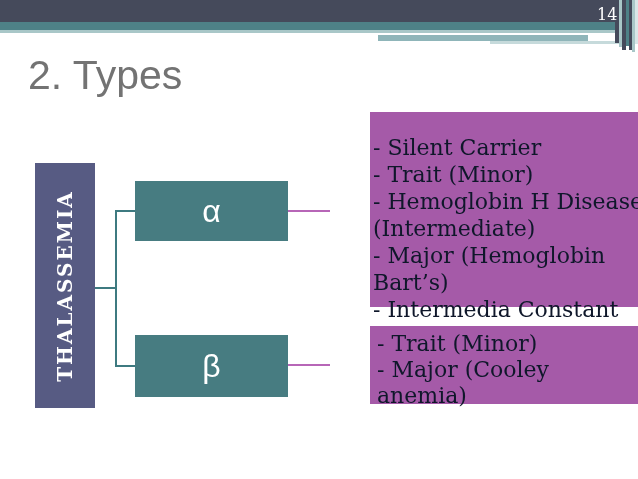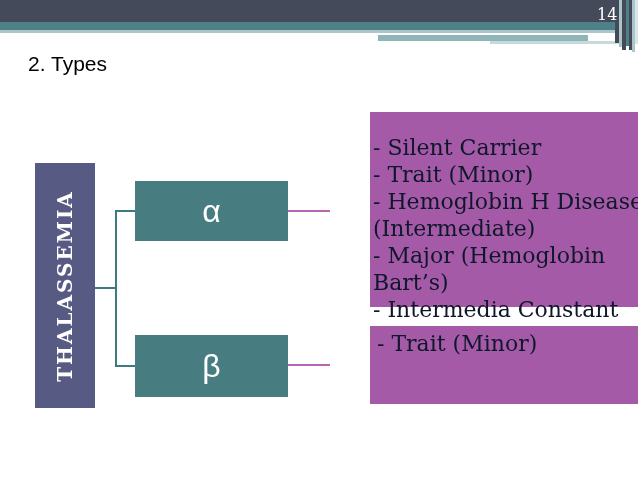--- a/index.html
+++ b/index.html
@@ -22,21 +22,21 @@
   .s5 { left:629px; width:3px; height:50px; background:#454a5b; }
   .s6 { left:632px; width:3px; height:52px; background:#a9c7c8; }
   .s7 { left:635px; width:3px; height:44px; background:#d9e6e7; }
   .page-num {
     position:absolute; left:597px; top:5px; color:#ffffff;
     font-family:"DejaVu Serif", serif; font-size:16px;
   }
   
   .title {
     position:absolute; left:28px; top:52px; margin:0;
-    font-size:21px; font-weight:400; color:#000000; letter-spacing:0px;
+    font-size:41px; font-weight:400; color:#737373; letter-spacing:0px;
   }
   
   .root-box {
     position:absolute; left:35px; top:163px; width:60px; height:245px;
     background:#575b83; display:flex; align-items:center; justify-content:center;
   }
   .root-label {
     transform:rotate(-90deg); white-space:nowrap;
     color:#ffffff; font-family:"DejaVu Serif", serif;
     font-weight:bold; font-size:20px; letter-spacing:2px;
@@ -109,15 +109,16 @@
 
   <div class="detail-box detail-1">
     <div>- Silent Carrier</div>
     <div>- Trait (Minor)</div>
     <div>- Hemoglobin H Disease (Intermediate)</div>
     <div>- Major (Hemoglobin Bart’s)</div>
     <div>- Intermedia Constant Spring</div>
   </div>
   <div class="detail-box detail-2">
     <div>- Trait (Minor)</div>
+    <div>- Major (Cooley anemia)</div>
   </div>
 
 </div>
 
 </body></html>

